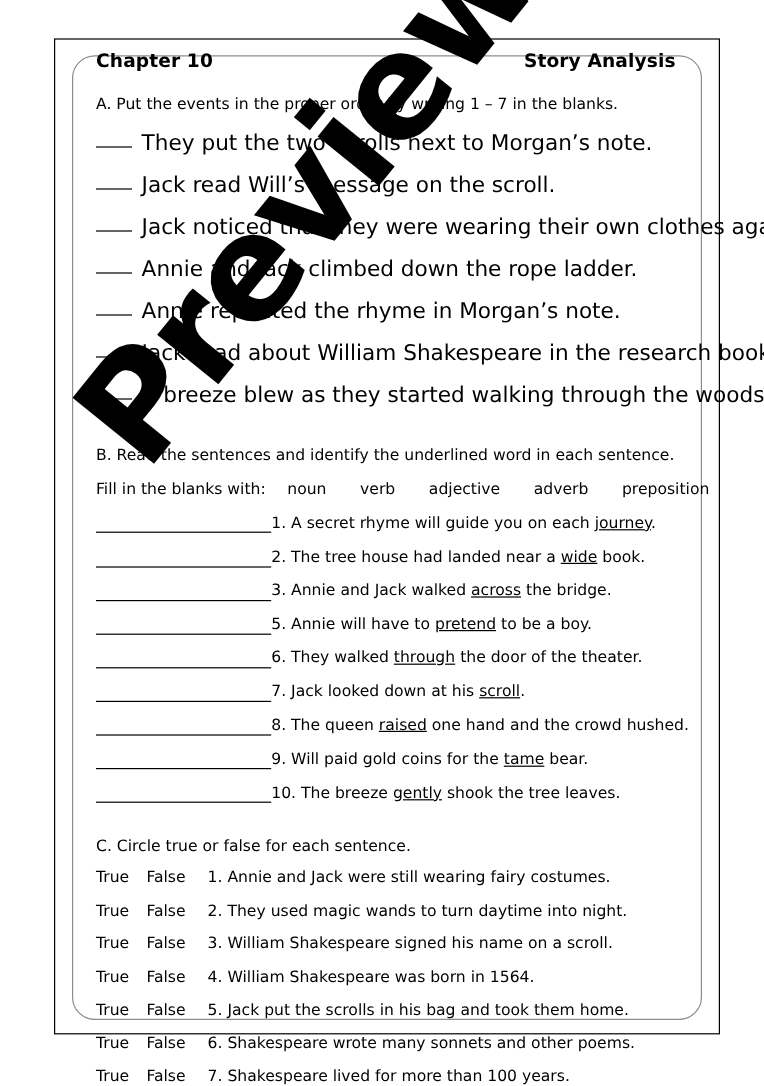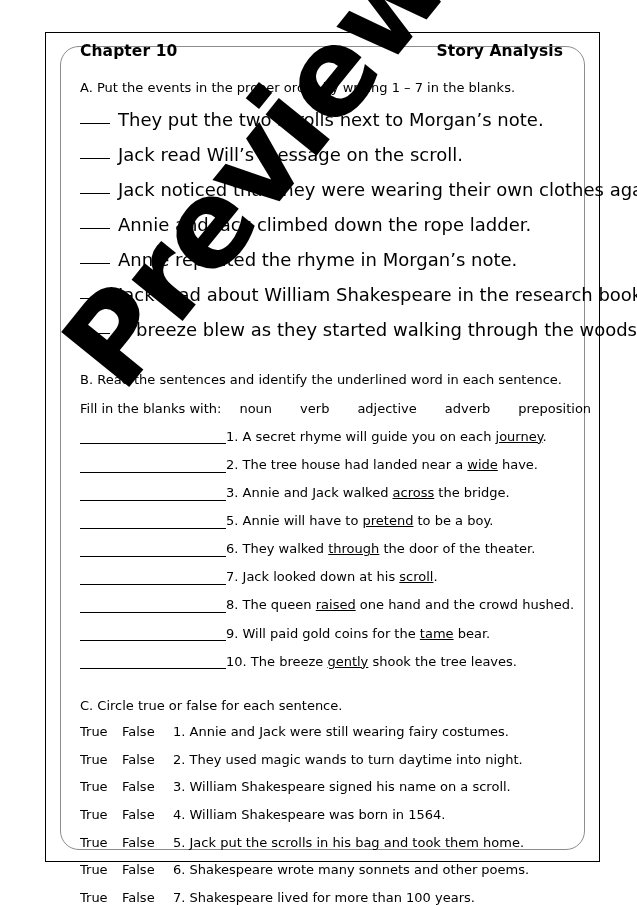--- a/index.html
+++ b/index.html
@@ -189,21 +189,21 @@
     <span class="lead">Fill in the blanks with:</span><span class="opt">noun</span><span class="opt">verb</span><span class="opt">adjective</span><span class="opt">adverb</span><span class="opt">preposition</span>
   </div>
 
   <div class="b-list">
     <div class="b-row">
         <span class="b-answer-blank"></span>
         <span class="b-text"><span>1.</span> <span>A secret rhyme will guide you on each </span><u>journey</u><span>.</span></span>
       </div>
     <div class="b-row">
         <span class="b-answer-blank"></span>
-        <span class="b-text"><span>2.</span> <span>The tree house had landed near a </span><u>wide</u><span> have.</span></span>
+        <span class="b-text"><span>2.</span> <span>The tree house had landed near a </span><u>wide</u><span> book.</span></span>
       </div>
     <div class="b-row">
         <span class="b-answer-blank"></span>
         <span class="b-text"><span>3.</span> <span>Annie and Jack walked </span><u>across</u><span> the bridge.</span></span>
       </div>
     <div class="b-row">
         <span class="b-answer-blank"></span>
         <span class="b-text"><span>5.</span> <span>Annie will have to </span><u>pretend</u><span> to be a boy.</span></span>
       </div>
     <div class="b-row">

